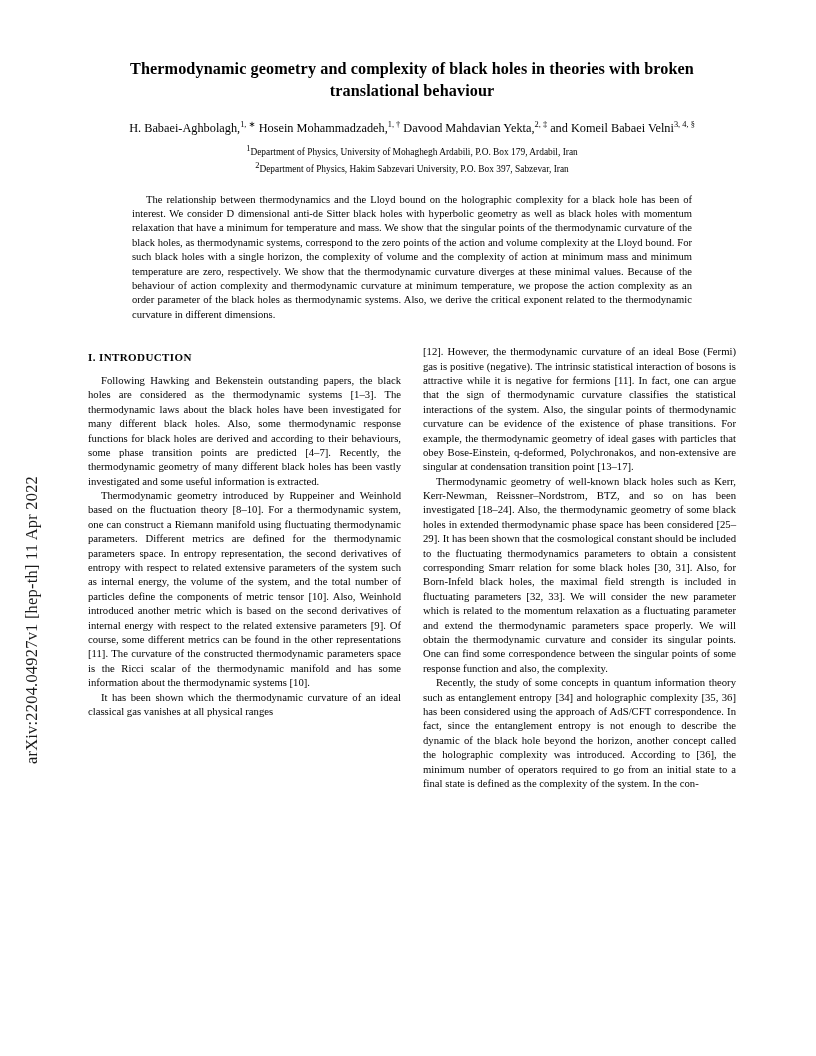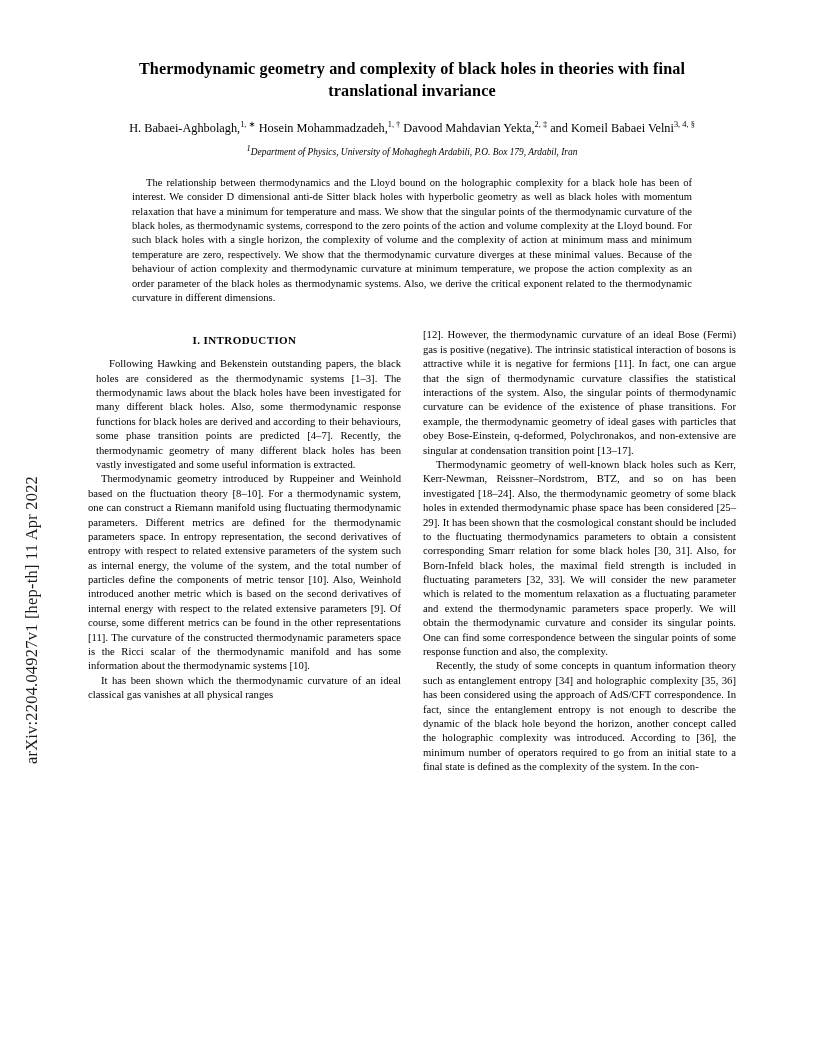--- a/index.html
+++ b/index.html
@@ -53,21 +53,20 @@
     font-size: 12.3px;
     margin: 16px 0 6px 0;
     line-height: 1.4;
   }
   .authors sup, .affil sup {
     font-size: 8.4px;
   }
   .affil {
     text-align: center;
     font-size: 9.4px;
-    font-style: italic;
     line-height: 1.45;
     margin: 0;
   }
   .abstract {
     margin: 16px 36px 0 36px;
     font-size: 10.6px;
     line-height: 1.36;
     text-align: justify;
     text-justify: inter-word;
     hyphens: auto;
@@ -81,50 +80,51 @@
     align-items: flex-start;
   }
   .col {
     width: 313px;
     font-size: 10.7px;
     line-height: 1.345;
     text-align: justify;
     hyphens: auto;
   }
   .sec-head {
-    text-align: center;
+    text-align: left;
     font-size: 11px;
     font-weight: bold;
     font-variant: small-caps;
     letter-spacing: 0.4px;
     margin: 6px 0 8px 0;
   }
   .col p {
     margin: 0;
     text-indent: 13px;
   }
-  .col p.first { text-indent: 13px; margin-left: 8px; }
+  .col p.first { text-indent: 13px; }
   .left-col-inner { min-height: 760px; display:flex; flex-direction:column; }
   .spacer { flex: 1 1 auto; }
 </style>
 </head>
 <body>
 
 <div class="page">
 
   <div class="arxiv-stamp">arXiv:2204.04927v1  [hep-th]  11 Apr 2022</div>
 
   <div class="content">
 
-    <div class="title">Thermodynamic geometry and complexity of black holes in theories with final translational invariance</div>
+    <div class="title">Thermodynamic geometry and complexity of black holes in theories with broken translational behaviour</div>
 
     <div class="authors">H. Babaei-Aghbolagh,<sup>1, ∗</sup> Hosein Mohammadzadeh,<sup>1, †</sup> Davood Mahdavian Yekta,<sup>2, ‡</sup> and Komeil Babaei Velni<sup>3, 4, §</sup></div>
 
     <div class="affil">
         <div><sup>1</sup>Department of Physics, University of Mohaghegh Ardabili, P.O. Box 179, Ardabil, Iran</div>
+        <div><sup>2</sup>Department of Physics, Hakim Sabzevari University, P.O. Box 397, Sabzevar, Iran</div>
       </div>
 
     <div class="abstract">
       <p>The relationship between thermodynamics and the Lloyd bound on the holographic complexity for a black hole has been of interest. We consider D dimensional anti-de Sitter black holes with hyperbolic geometry as well as black holes with momentum relaxation that have a minimum for temperature and mass. We show that the singular points of the thermodynamic curvature of the black holes, as thermodynamic systems, correspond to the zero points of the action and volume complexity at the Lloyd bound. For such black holes with a single horizon, the complexity of volume and the complexity of action at minimum mass and minimum temperature are zero, respectively. We show that the thermodynamic curvature diverges at these minimal values. Because of the behaviour of action complexity and thermodynamic curvature at minimum temperature, we propose the action complexity as an order parameter of the black holes as thermodynamic systems. Also, we derive the critical exponent related to the thermodynamic curvature in different dimensions.</p>
     </div>
 
     <div class="columns">
 
       <div class="col">
         <div class="left-col-inner">

